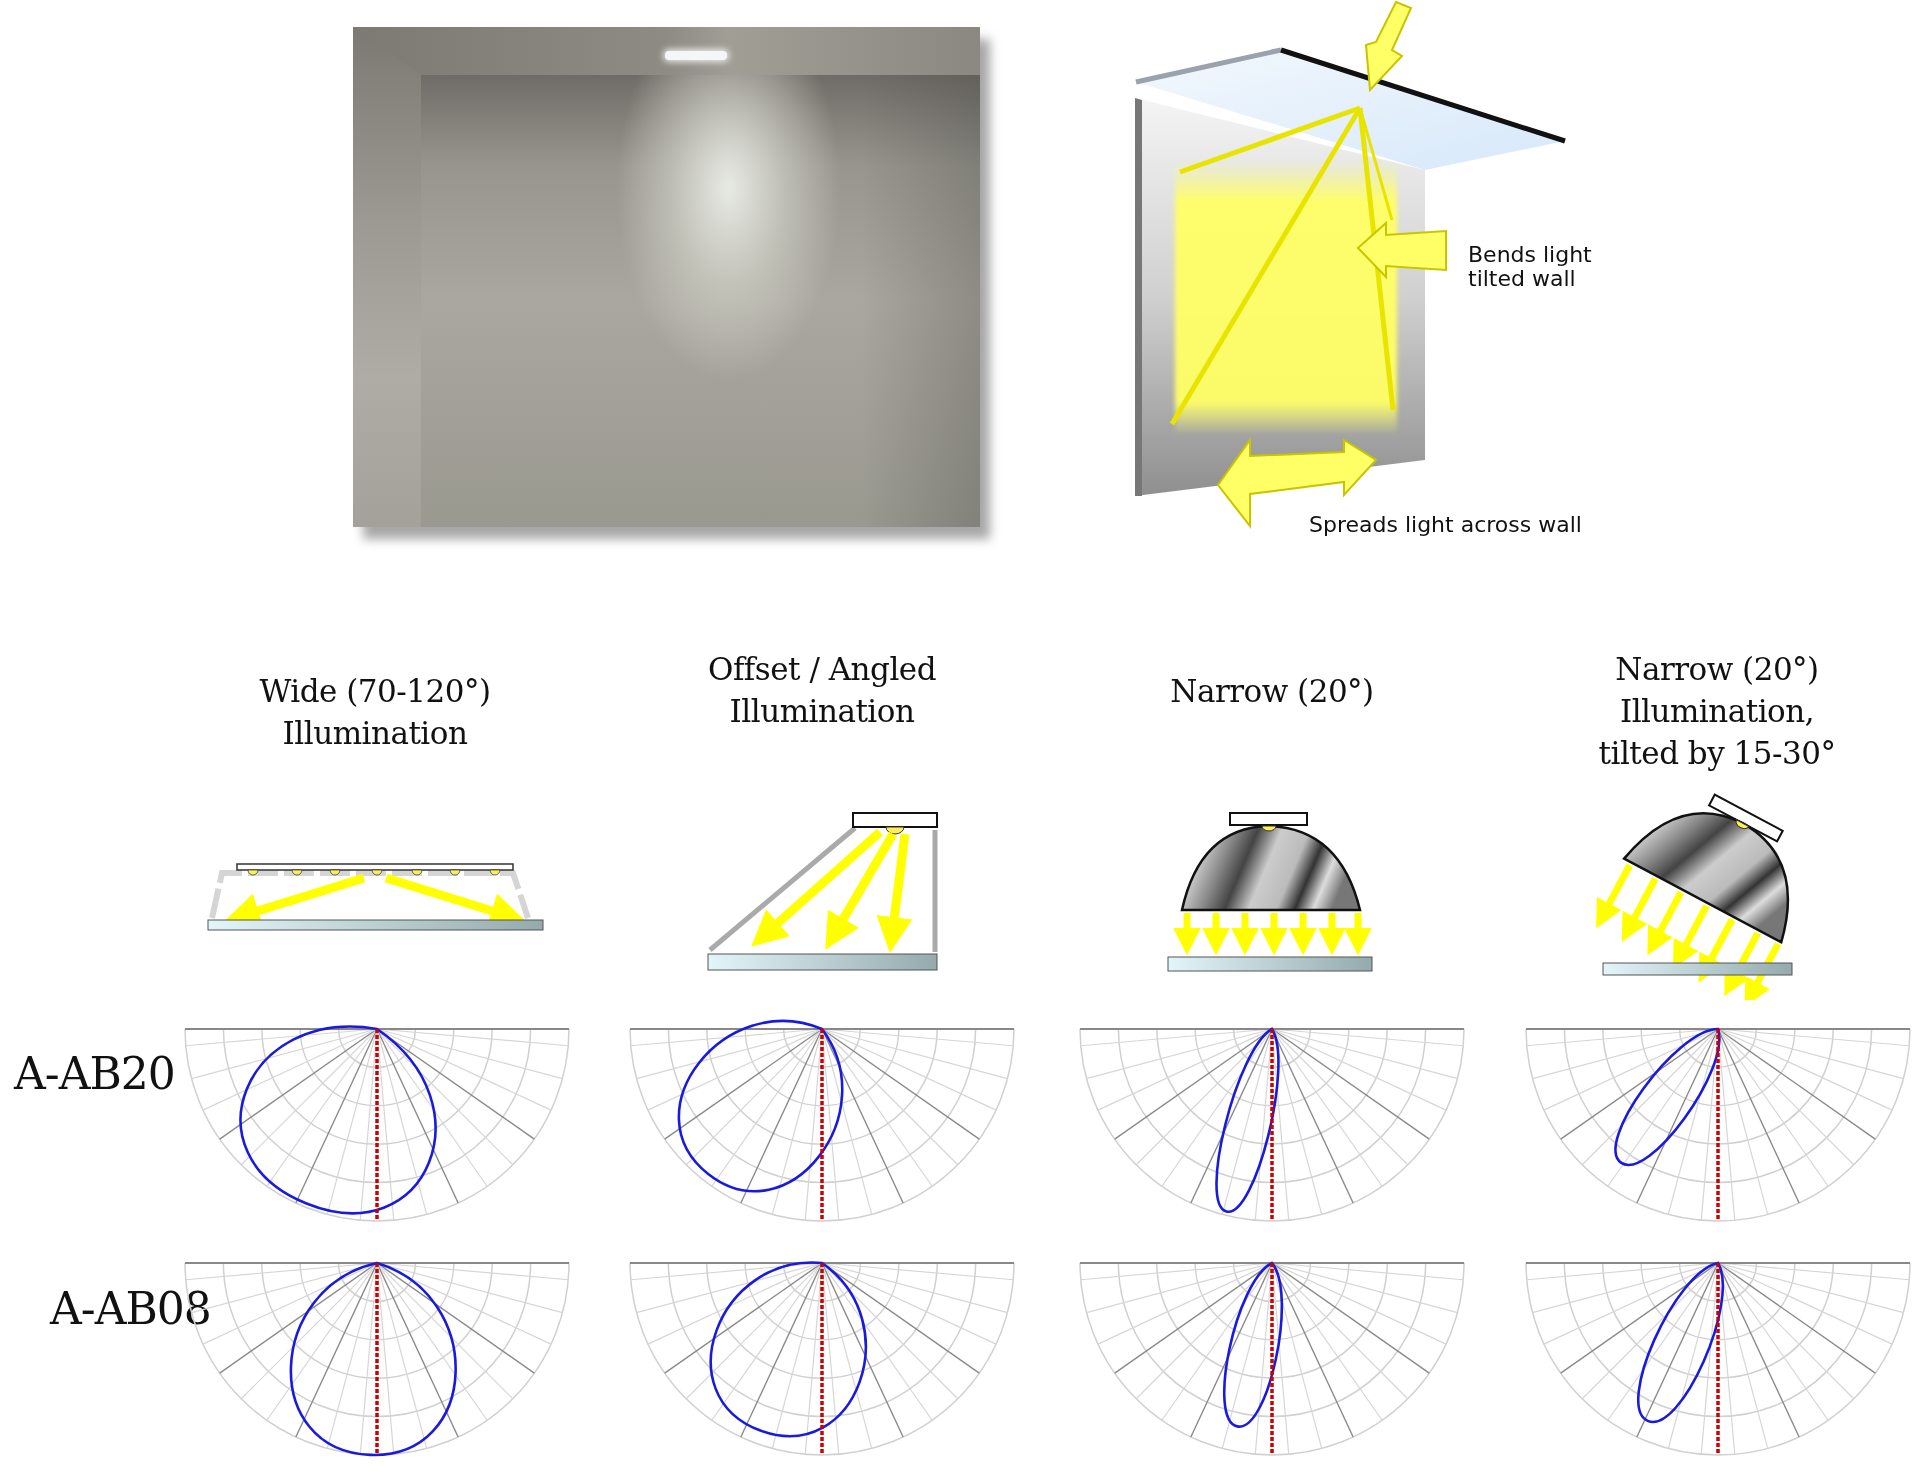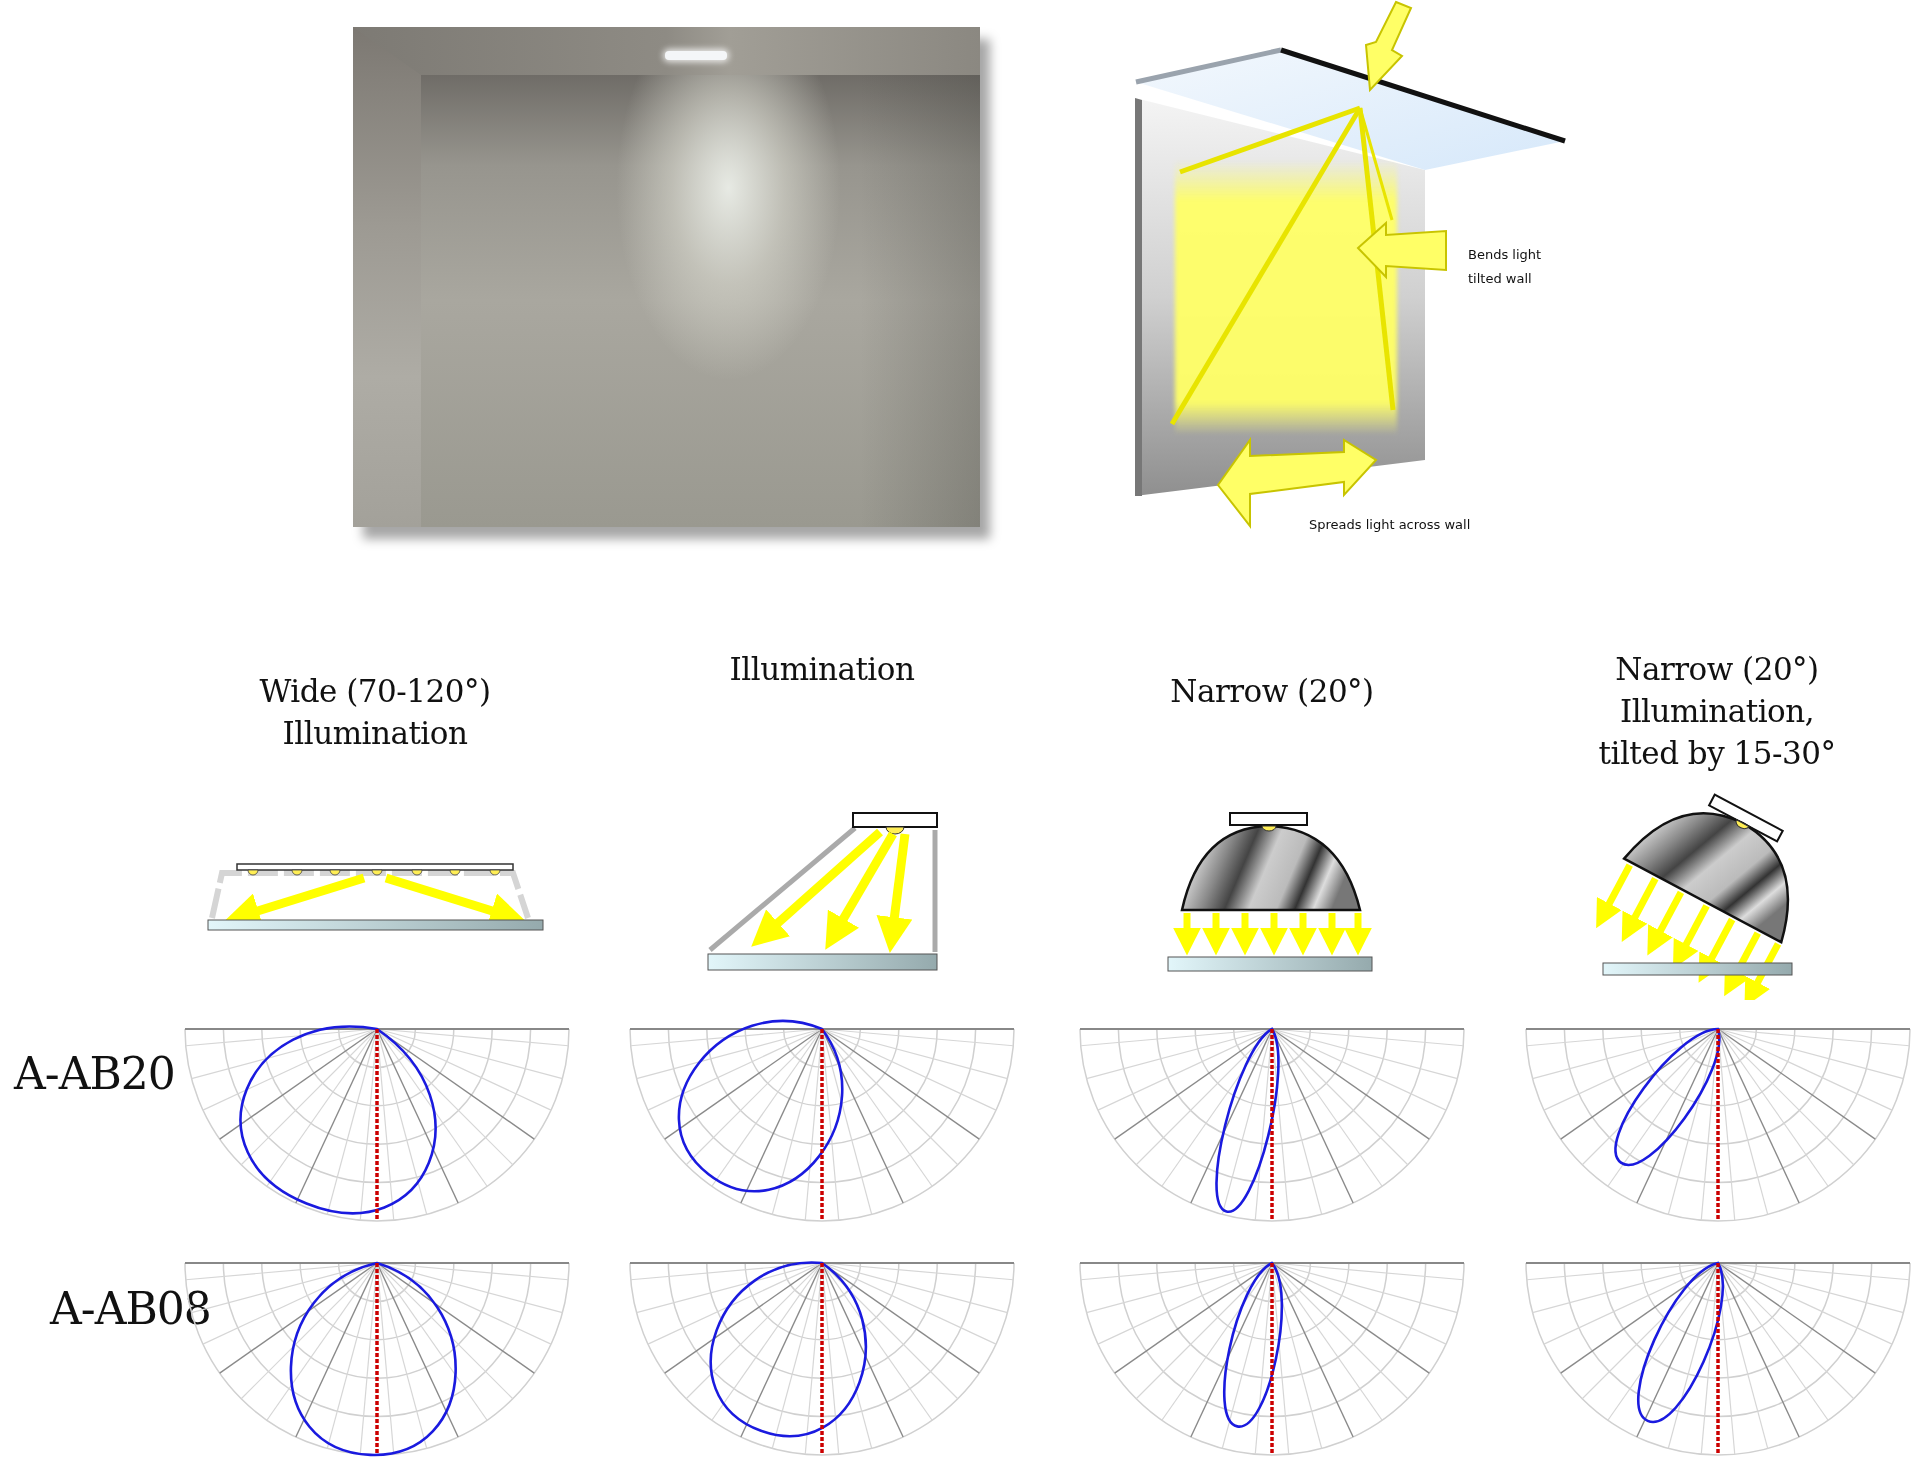--- a/index.html
+++ b/index.html
@@ -12,21 +12,21 @@
   }
   .title .em { font-weight: bold; font-style: italic; }
   .rowlabel {
     position: absolute; left: 14px;
     font-family: "DejaVu Serif", "Liberation Serif", serif;
     font-size: 44px; color: #111; letter-spacing: -1px;
   }
   .note {
     position: absolute;
     font-family: "DejaVu Sans", "Liberation Sans", sans-serif;
-    font-size: 13px; line-height: 24px; color: #111;
+    font-size: 22px; line-height: 24px; color: #111;
   }
   svg { position: absolute; left: 0; top: 0; }
 </style>
 </head>
 <body>
 
 <div class="abs" style="left:353px; top:27px; width:627px; height:500px;
             box-shadow: 10px 12px 10px rgba(0,0,0,0.35);
             background: linear-gradient(90deg,#8a8780 0%,#9f9d95 8%,#a8a69f 16%, #a29f98 100%);">
 
@@ -93,20 +93,21 @@
   <div>Bends light</div>
   <div>tilted wall</div>
 </div>
 <div class="note" style="left:1309px; top:513px;text-align:right;">Spreads light across wall</div>
 
 <div class="title" style="left:165px; top:670px;">
   <div>Wide (70-120°)</div>
   <div>Illumination</div>
 </div>
 <div class="title" style="left:612px; top:648px;">
+  <div>Offset / Angled</div>
   <div>Illumination</div>
 </div>
 <div class="title" style="left:1062px; top:670px;">
   <div>Narrow (20°)</div>
 </div>
 <div class="title" style="left:1507px; top:648px;">
   <div>Narrow (20°)</div>
   <div>Illumination,</div>
   <div>tilted by 15-30°</div>
 </div>

